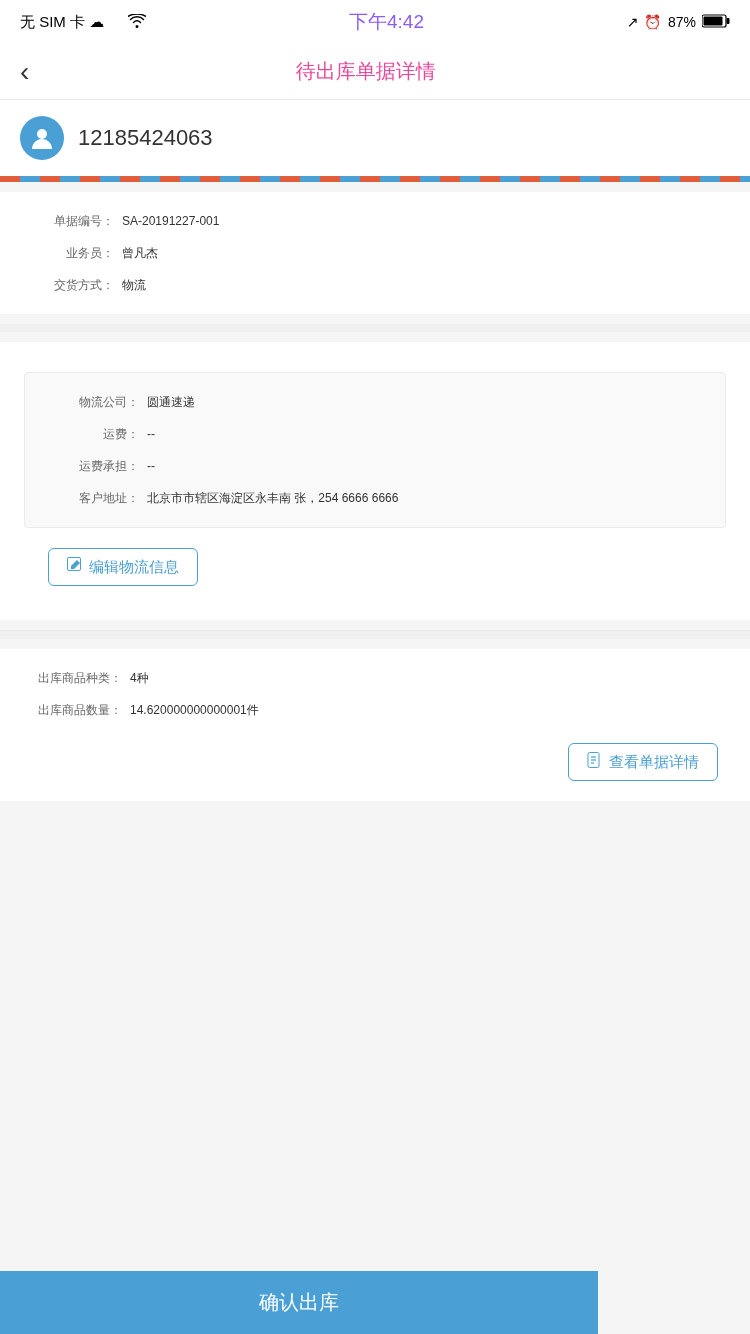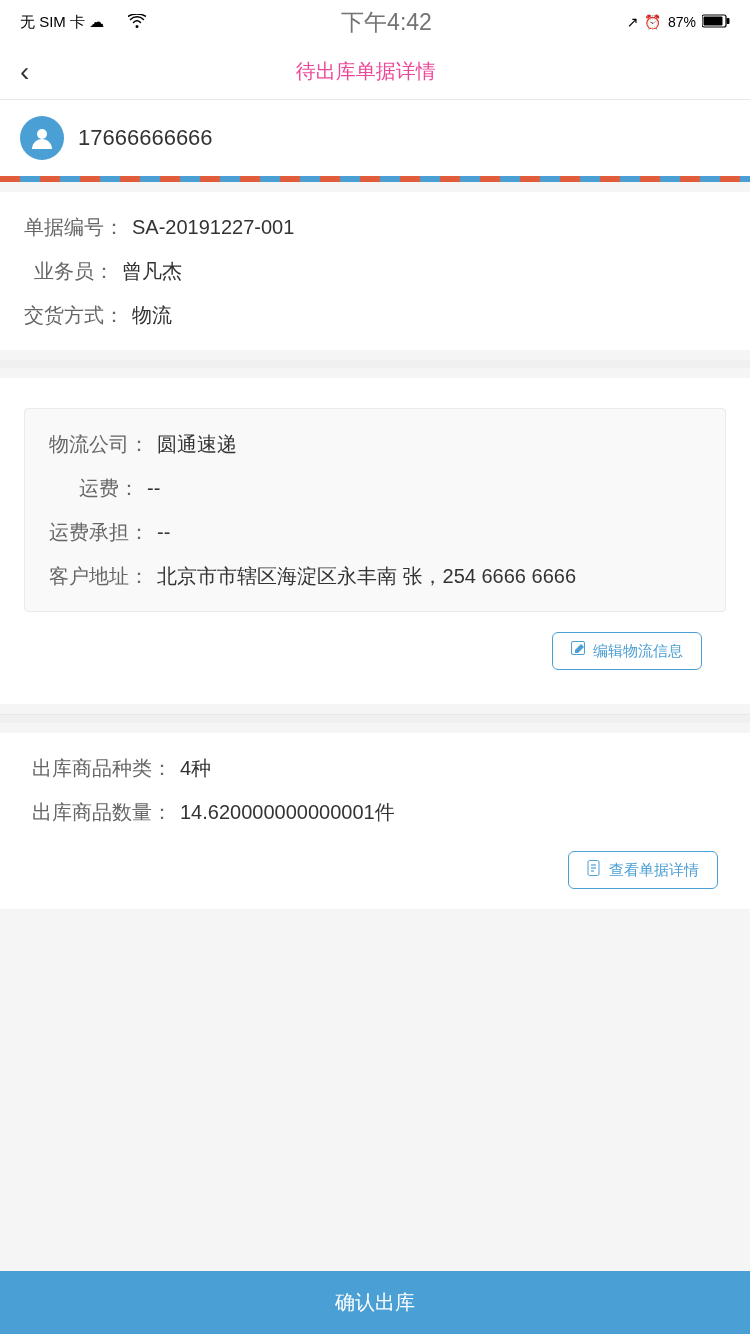--- a/index.html
+++ b/index.html
@@ -25,23 +25,23 @@
       font-weight: 500;
     }
     .status-left {
       display: flex;
       align-items: center;
       gap: 24px;
       font-size: 15px;
       color: #000;
     }
     .status-center {
-      font-size: 23px;
-      font-weight: 500;
-      color: #737373;
+      font-size: 19px;
+      font-weight: 500;
+      color: #8b5cf6;
     }
     .status-right {
       display: flex;
       align-items: center;
       gap: 6px;
       font-size: 14px;
       color: #000;
     }
 
     
@@ -109,21 +109,21 @@
     .section {
       background: #fff;
       margin: 10px 0;
       padding: 20px 24px;
     }
 
     .info-row {
       display: flex;
       align-items: flex-start;
       margin-bottom: 14px;
-      font-size: 20px;
+      font-size: 12px;
       line-height: 1.5;
     }
     .info-row:last-child {
       margin-bottom: 0;
     }
     .info-label {
       color: #666;
       min-width: 90px;
       text-align: right;
       margin-right: 8px;
@@ -157,21 +157,20 @@
     }
     .location-icon svg {
       width: 20px;
       height: 20px;
     }
 
     
     .edit-logistics-btn {
       display: flex;
       align-items: center;
-      justify-content: flex-end;
       padding: 10px 24px 14px;
     }
     .btn-outline {
       border: 1px solid #4a9fd4;
       border-radius: 6px;
       padding: 8px 18px;
       color: #4a9fd4;
       font-size: 15px;
       display: flex;
       align-items: center;
@@ -213,21 +212,21 @@
     .bottom-spacer {
       height: 180px;
       background: #f5f5f5;
     }
 
     
     .confirm-btn-container {
       position: fixed;
       bottom: 0;
       left: 0;
-      width: 750px;
+      width: 598px;
       background: #4a9fd4;
       padding: 18px 0;
       text-align: center;
       cursor: pointer;
     }
     .confirm-btn-text {
       color: #fff;
       font-size: 20px;
       font-weight: 500;
     }
@@ -267,21 +266,21 @@
   <span class="nav-title">待出库单据详情</span>
 </div>
 
 <div class="customer-header">
   <div class="customer-avatar">
     <svg width="26" height="26" viewBox="0 0 26 26" fill="none">
       <circle cx="13" cy="9" r="5" fill="white"></circle>
       <path d="M3 24c0-5.5 4.5-10 10-10s10 4.5 10 10" fill="white"></path>
     </svg>
   </div>
-  <span class="customer-phone">17666666666</span>
+  <span class="customer-phone">12185424063</span>
 </div>
 
 <div class="dashed-divider"></div>
 
 <div class="section">
   <div class="info-row">
     <span class="info-label">单据编号：</span>
     <span class="info-value">SA-20191227-001</span>
   </div>
   <div class="info-row">

